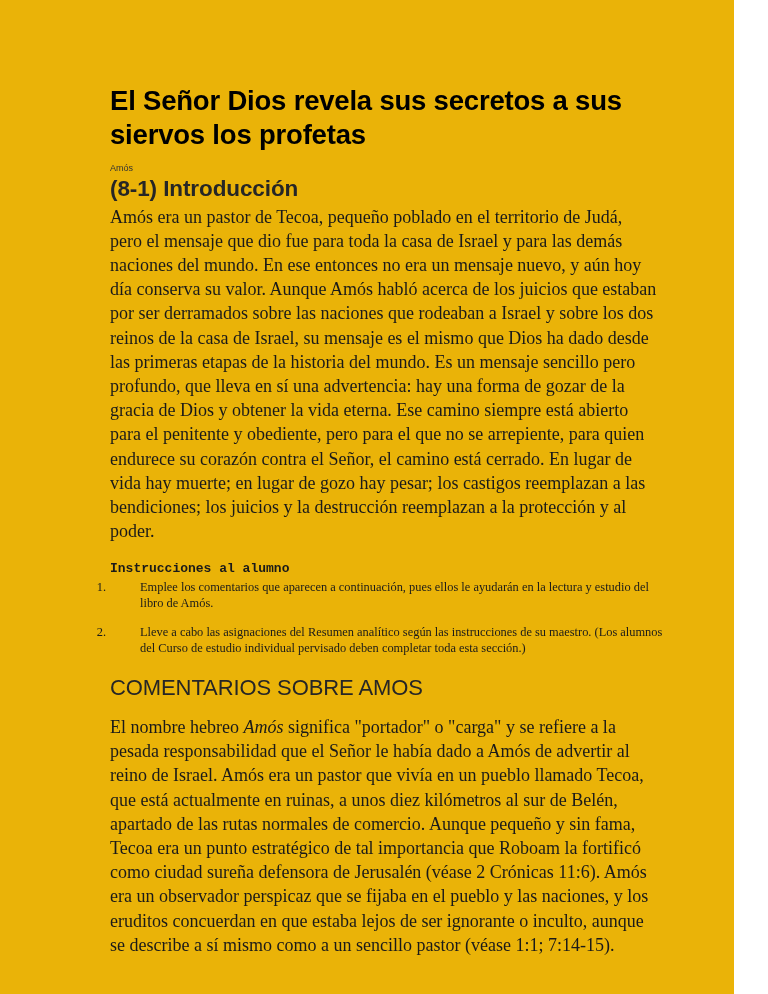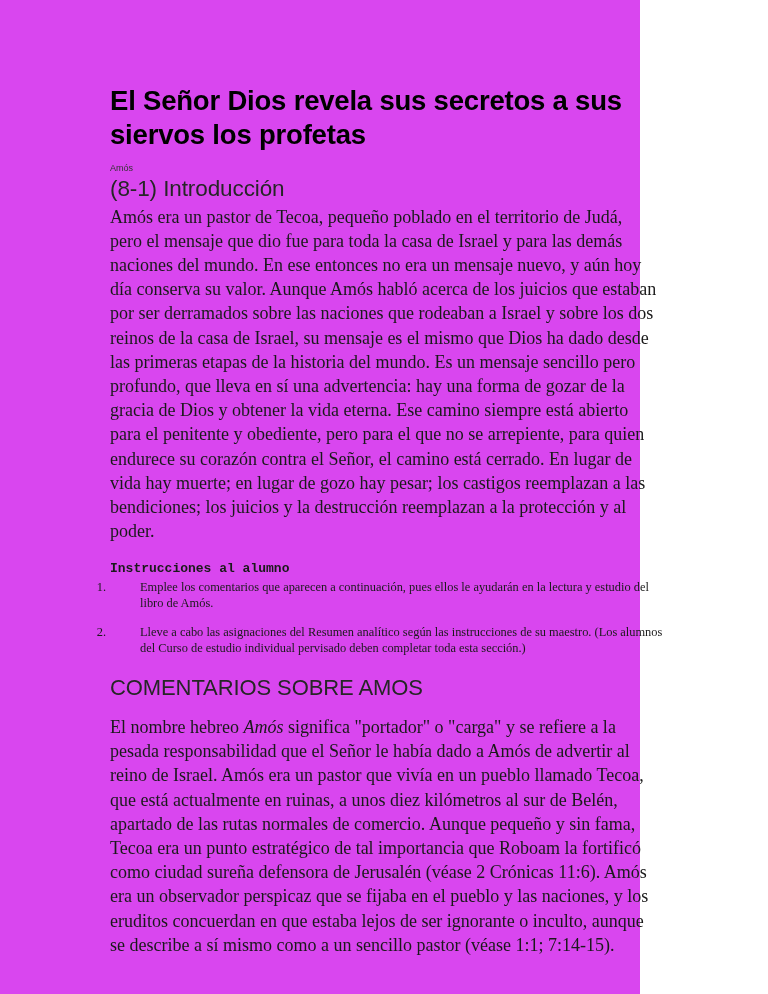--- a/index.html
+++ b/index.html
@@ -13,23 +13,23 @@
     width: 768px;
     height: 994px;
     overflow: hidden;
     font-family: "Liberation Serif", "DejaVu Serif", serif;
     color: #1a1a1a;
     -webkit-font-smoothing: antialiased;
   }
 
   .page {
     position: relative;
-    width: 640px;
+    width: 734px;
     height: 994px;
-    background: #d946ef;
+    background: #eab308;
     box-sizing: border-box;
   }
 
   .content {
     position: absolute;
     left: 110px;
     top: 84px;
     width: 548px;
   }
 
@@ -49,21 +49,21 @@
     font-size: 9px;
     font-weight: normal;
     color: #333333;
     margin: 10px 0 0 0;
     line-height: 1.2;
   }
 
   .section-heading {
     font-family: "Liberation Sans", "DejaVu Sans", sans-serif;
     font-size: 22.5px;
-    font-weight: normal;
+    font-weight: bold;
     color: #262626;
     margin: 1px 0 3px 0;
     line-height: 1.2;
     letter-spacing: -0.1px;
   }
 
   .big-heading {
     font-family: "Liberation Sans", "DejaVu Sans", sans-serif;
     font-size: 22px;
     font-weight: normal;

